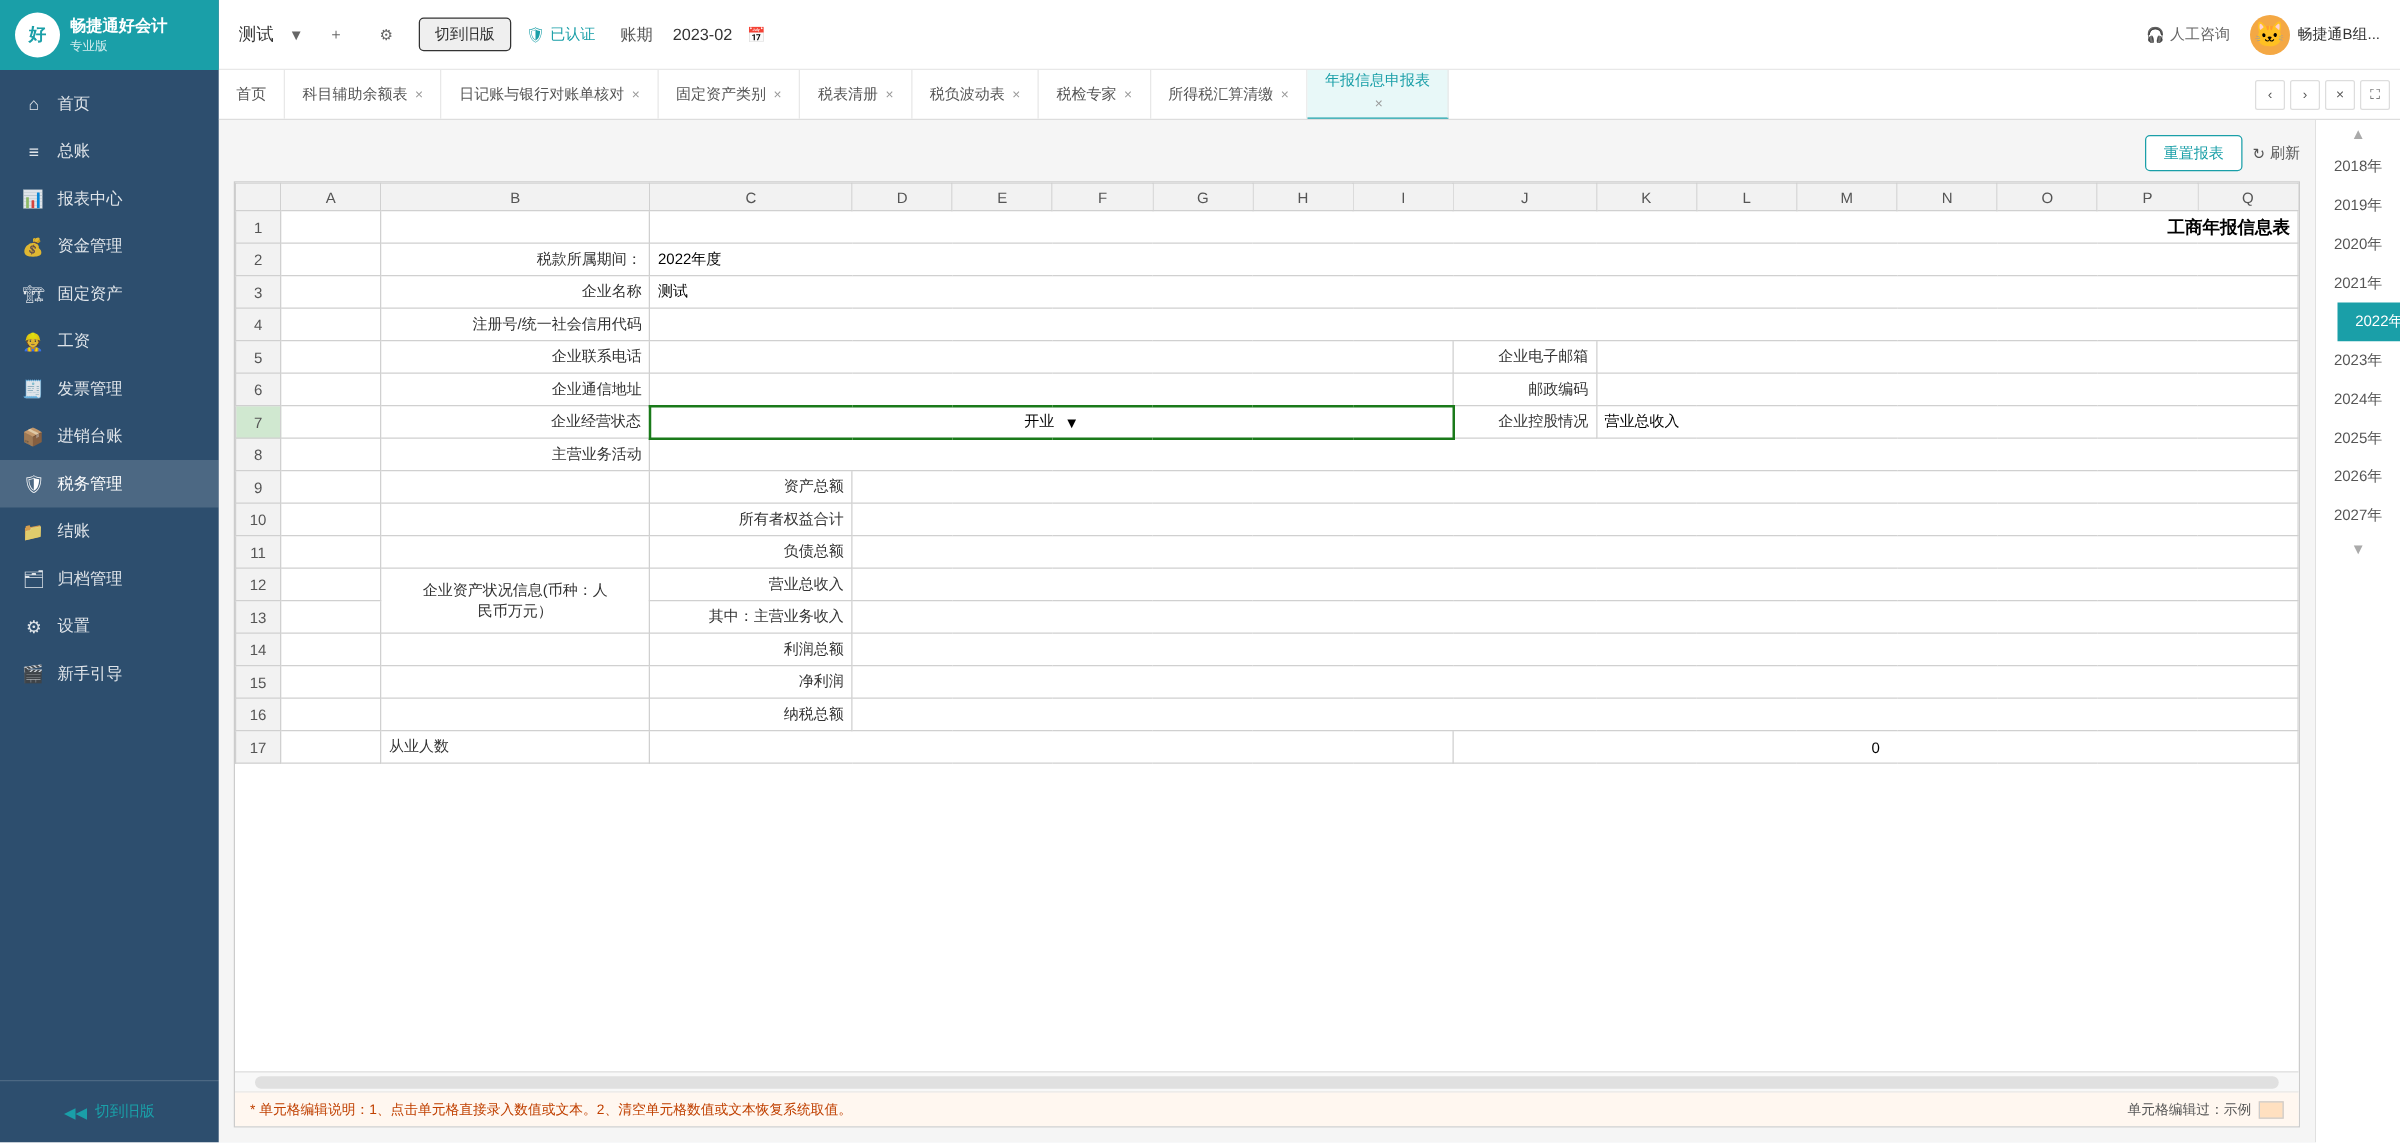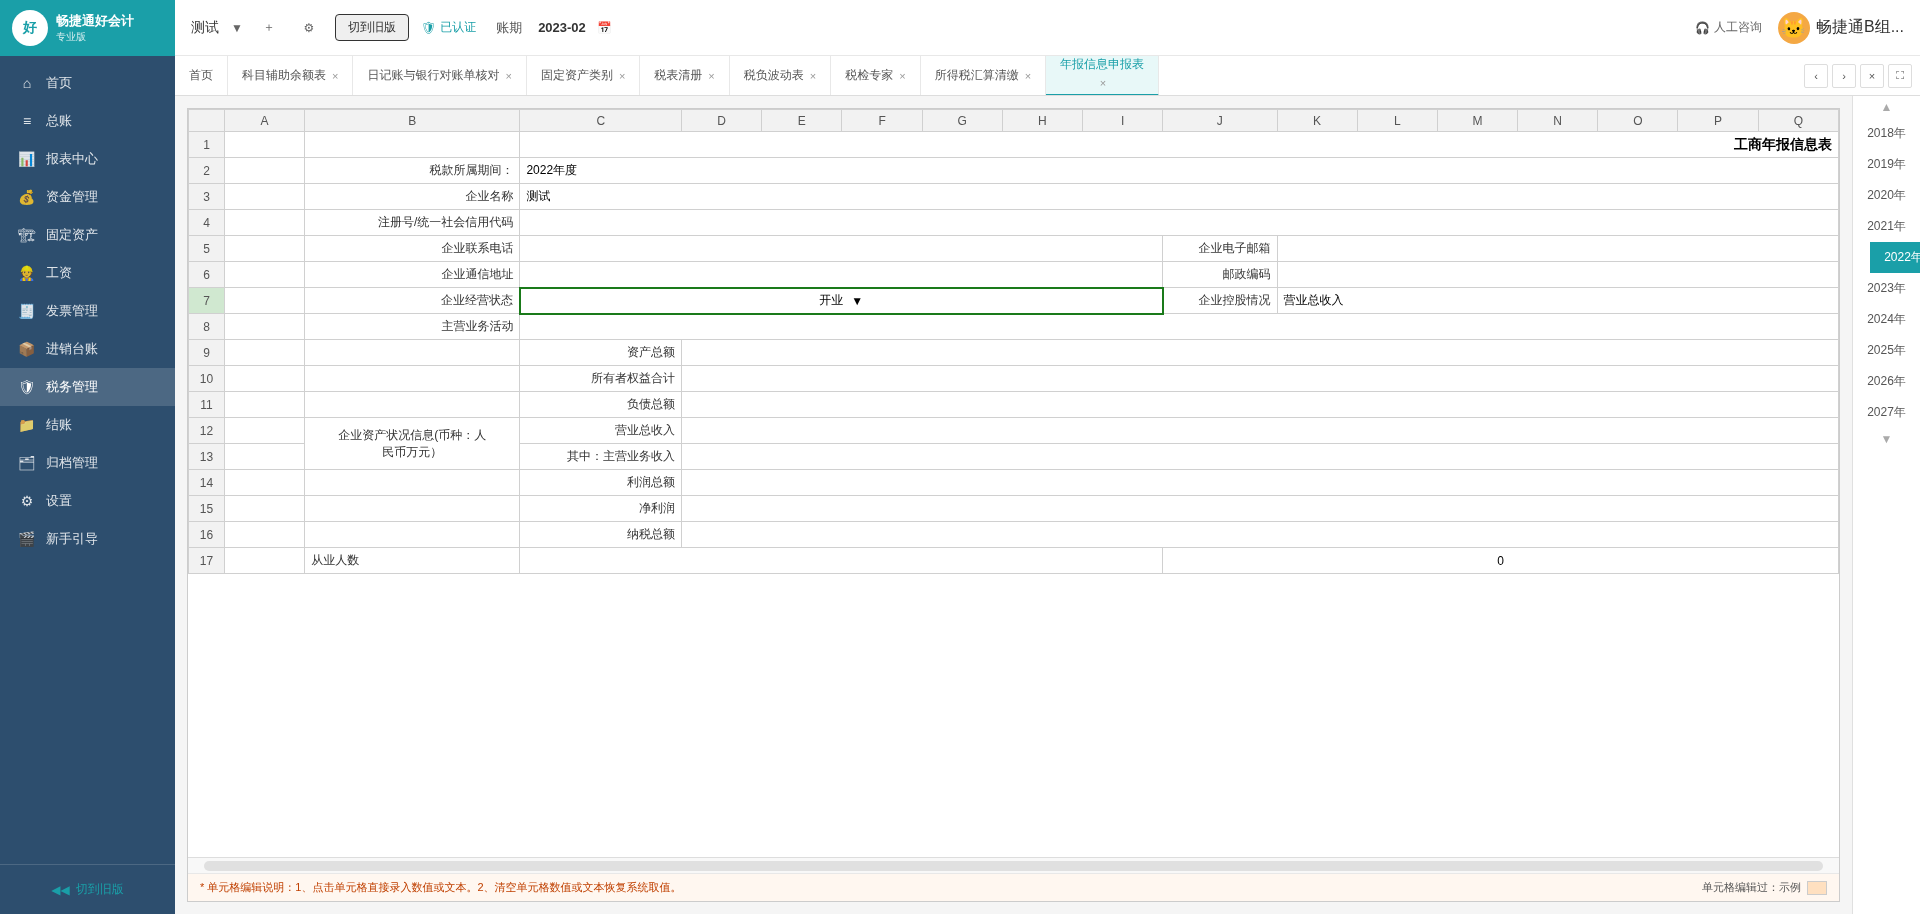--- a/index.html
+++ b/index.html
@@ -24,21 +24,21 @@
     .topbar-title { font-size: 14px; color: #333; font-weight: 500; }
     .topbar-arrow { color: #666; cursor: pointer; }
     .topbar-btn { width: 28px; height: 28px; display: flex; align-items: center; justify-content: center; cursor: pointer; color: #666; border-radius: 4px; }
     .topbar-switch { border: 1px solid #333; border-radius: 4px; padding: 4px 12px; font-size: 12px; cursor: pointer; color: #333; }
     .topbar-certified { display: flex; align-items: center; gap: 4px; color: #1a9fa8; font-size: 12px; }
     .topbar-spacer { flex: 1; }
     .topbar-right { display: flex; align-items: center; gap: 16px; }
     .topbar-consult { display: flex; align-items: center; gap: 4px; color: #666; font-size: 12px; cursor: pointer; }
     .topbar-user { display: flex; align-items: center; gap: 6px; cursor: pointer; }
     .topbar-avatar { width: 32px; height: 32px; border-radius: 50%; background: #f4a844; display: flex; align-items: center; justify-content: center; color: #fff; font-size: 12px; overflow: hidden; }
-    .topbar-username { font-size: 16px; color: #333; }
+    .topbar-username { font-size: 12px; color: #333; }
 
     
     .tabbar { background: #fff; height: 40px; display: flex; align-items: center; border-bottom: 1px solid #ddd; flex-shrink: 0; overflow: hidden; }
     .tab-item { display: flex; align-items: center; gap: 4px; padding: 0 14px; height: 40px; font-size: 12px; color: #555; cursor: pointer; border-right: 1px solid #e8e8e8; white-space: nowrap; flex-shrink: 0; }
     .tab-item.active { background: #e8f8f8; color: #1a9fa8; border-bottom: 2px solid #1a9fa8; flex-direction: column; }
     .tab-item .close-x { color: #999; font-size: 11px; margin-left: 2px; }
     .tab-home { padding: 0 14px; height: 40px; display: flex; align-items: center; font-size: 12px; color: #555; cursor: pointer; border-right: 1px solid #e8e8e8; }
     .tab-controls { display: flex; align-items: center; margin-left: auto; padding: 0 8px; gap: 4px; }
     .tab-ctrl-btn { width: 24px; height: 24px; display: flex; align-items: center; justify-content: center; cursor: pointer; color: #555; border: 1px solid #ddd; border-radius: 2px; font-size: 11px; }
 
@@ -167,21 +167,21 @@
     <span class="topbar-title">测试</span>
     <span class="topbar-arrow">▼</span>
     <span class="topbar-btn">＋</span>
     <span class="topbar-btn">⚙</span>
     <button class="topbar-switch">切到旧版</button>
     <div class="topbar-certified">
       <span>🛡</span>
       <span>已认证</span>
     </div>
     <span style="color:#555;font-size:13px;margin-left:8px;">账期</span>
-    <span style="color:#333;font-size:13px;font-weight:700;margin-left:4px;">2023-02</span>
+    <span style="color:#333;font-size:13px;font-weight:400;margin-left:4px;">2023-02</span>
     <span style="color:#666;cursor:pointer;">📅</span>
     <div class="topbar-spacer"></div>
     <div class="topbar-right">
       <div class="topbar-consult">
         <span>🎧</span>
         <span>人工咨询</span>
       </div>
       <div class="topbar-user">
         <div class="topbar-avatar">
           <span style="font-size:20px;">🐱</span>
@@ -230,20 +230,27 @@
       <div class="tab-ctrl-btn">›</div>
       <div class="tab-ctrl-btn">×</div>
       <div class="tab-ctrl-btn">⛶</div>
     </div>
   </div>
 
   <div class="content">
     <div class="content-main">
 
 
+      <div class="toolbar">
+        <button class="btn-reset">重置报表</button>
+        <button class="btn-refresh">
+          <span>↻</span>
+          <span>刷新</span>
+        </button>
+      </div>
 
       <div class="spreadsheet-container">
         <div class="sheet-scroll-wrapper">
           <table class="sheet-table">
             <thead>
               <tr class="sheet-header-row">
                 <th></th>
                 <th>A</th>
                 <th>B</th>
                 <th class="col-c-header">C</th>

